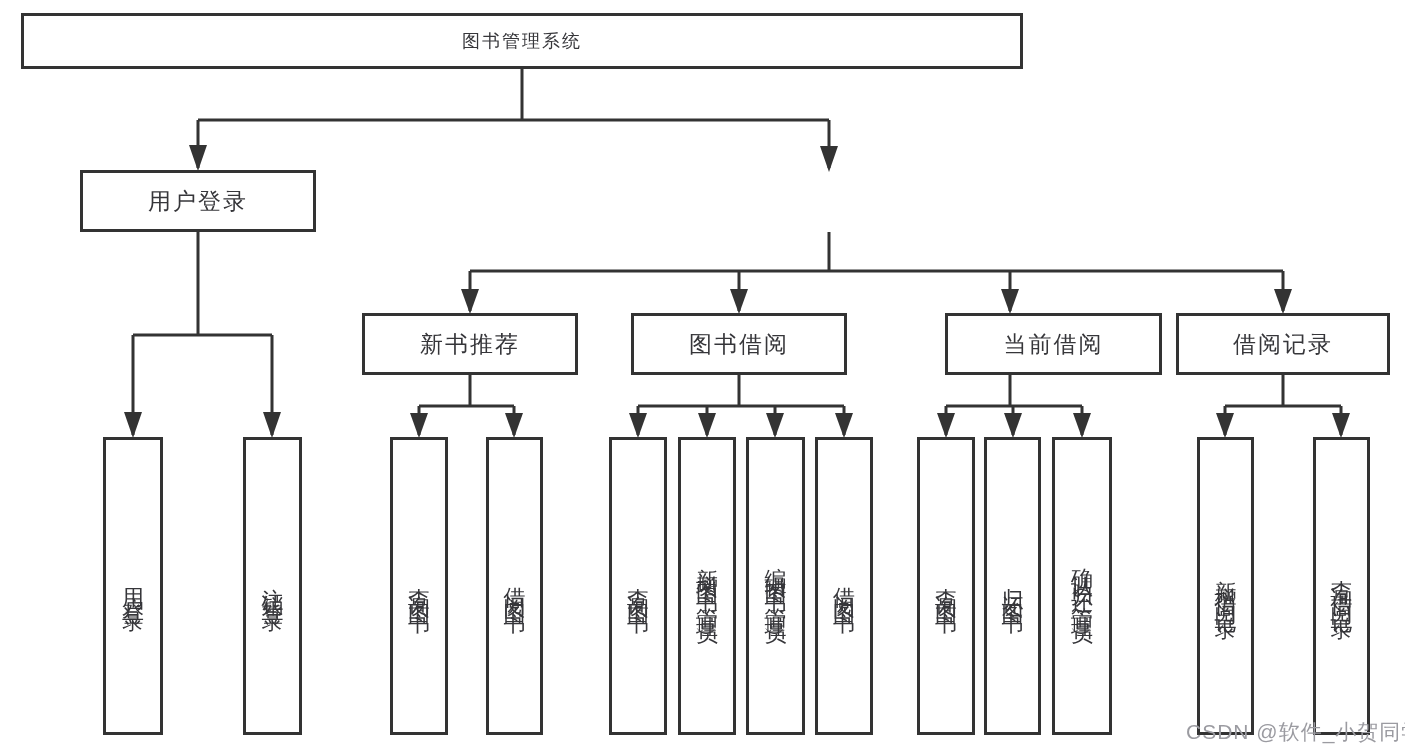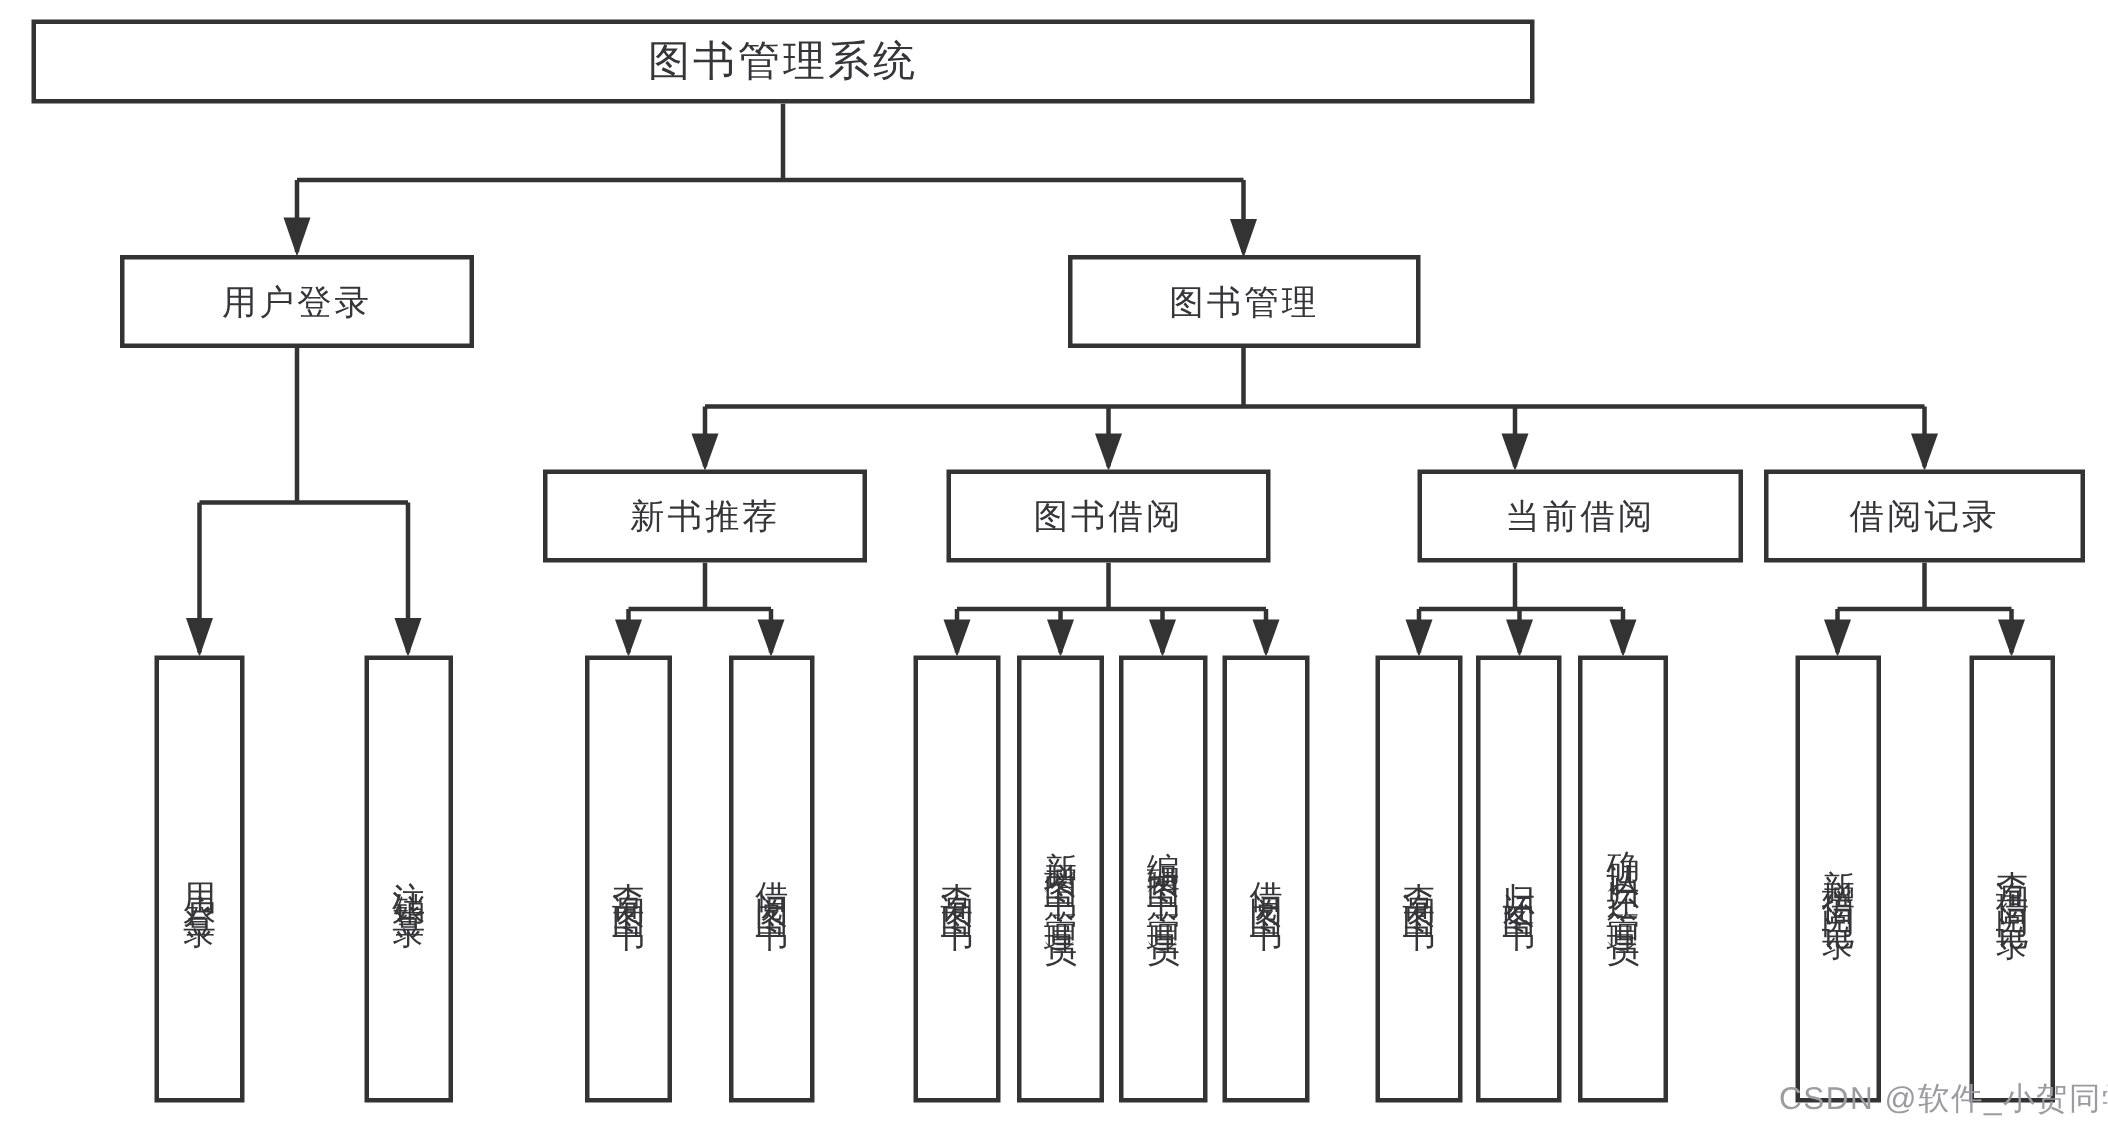--- a/index.html
+++ b/index.html
@@ -14,21 +14,21 @@
   .wires{position:absolute;left:0;top:0;z-index:1;}
   .hbox{
     position:absolute;
     box-sizing:border-box;
     border:3px solid #333333;
     background:#ffffff;
     display:flex;align-items:center;justify-content:center;
     font-size:23px;color:#36363a;letter-spacing:2px;
     z-index:2;
   }
-  .hbox.root{font-size:28px;}
+  .hbox.root{font-size:18px;}
   .vbox{
     position:absolute;
     box-sizing:border-box;
     border:3px solid #333333;
     background:#ffffff;
     display:flex;align-items:center;justify-content:center;
     z-index:2;
     top:437px;height:298px;
   }
   .vbox span{
@@ -101,23 +101,20 @@
     </g>
   </svg>
 
   <div class="hbox root" style="left:21px;top:13px;width:1002px;height:56px;">
     <span>图书管理系统</span>
   </div>
 
   <div class="hbox" style="left:80px;top:170px;width:236px;height:62px;">
     <span>用户登录</span>
   </div>
-  <div class="hbox" style="left:712px;top:170px;width:235px;height:62px;">
-    <span>图书管理</span>
-  </div>
 
   <div class="hbox" style="left:362px;top:313px;width:216px;height:62px;">
     <span>新书推荐</span>
   </div>
   <div class="hbox" style="left:631px;top:313px;width:216px;height:62px;">
     <span>图书借阅</span>
   </div>
   <div class="hbox" style="left:902px;top:313px;width:217px;height:62px;margin-left:43px;">
     <span>当前借阅</span>
   </div>

